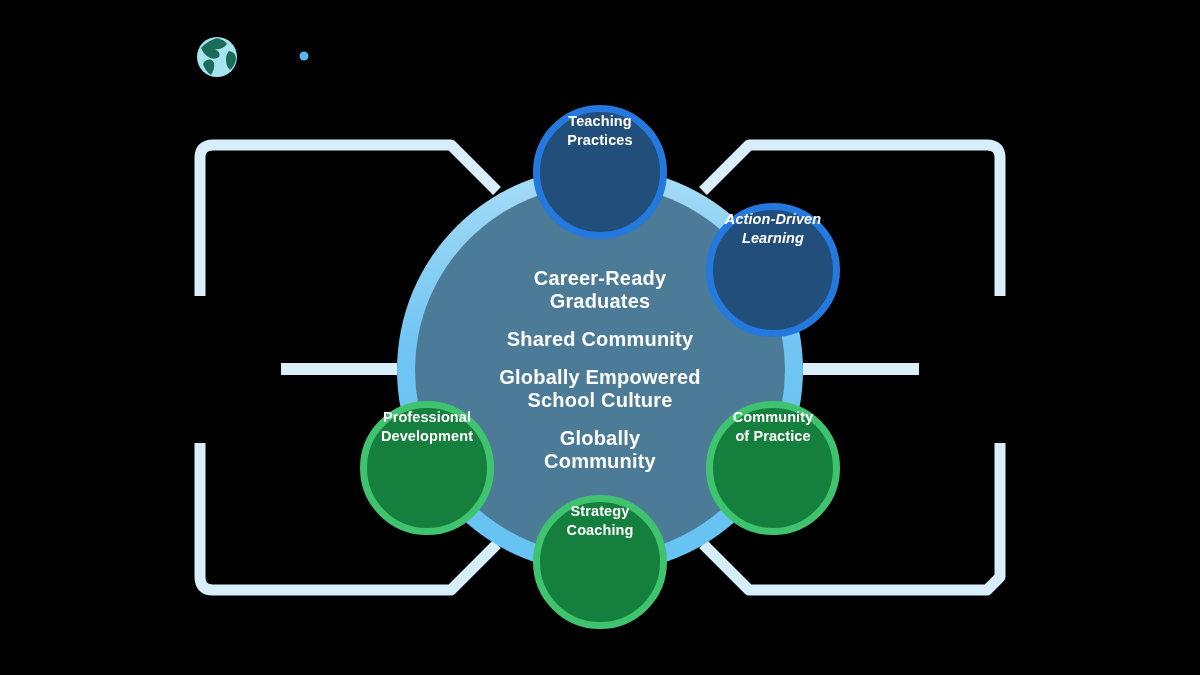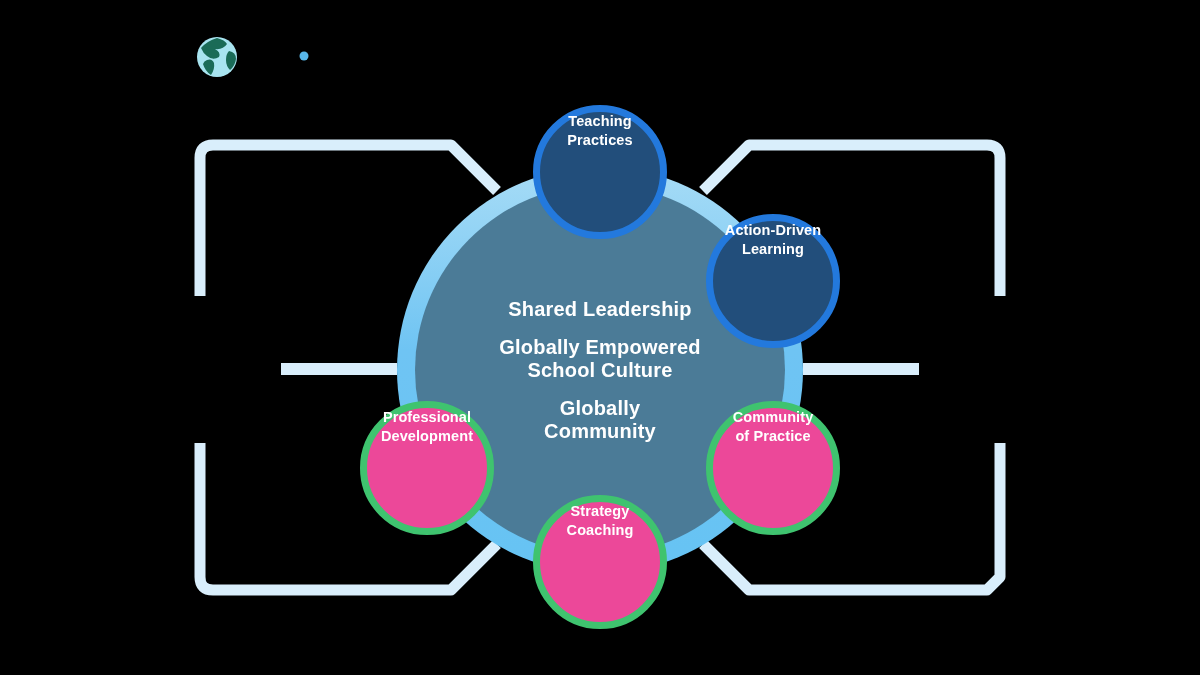--- a/index.html
+++ b/index.html
@@ -37,28 +37,28 @@
   }
 
   
   .sat{
     position:absolute;z-index:3;
     width:120px;height:120px;border-radius:50%;
     display:flex;align-items:flex-start;justify-content:center;
     text-align:center;
   }
   .sat.blue{background:#224e7b;border:7px solid #2379dd;}
-  .sat.green{background:#ec4899;border:7px solid #3fc36f;}
+  .sat.green{background:#15803d;border:7px solid #3fc36f;}
   .sat .lbl{
     color:#ffffff;font-size:14.5px;font-weight:bold;line-height:19px;
     white-space:pre-line;letter-spacing:.1px;
   }
   .sat-teaching   {left:533px;top:105px;}
   .sat-global     {left:360px;top:203px;}
-  .sat-action     {left:706px;top:214px;}
+  .sat-action     {left:706px;top:203px;font-style:italic;}
   .sat-prof      {left:360px;top:401px;}
   .sat-community {left:706px;top:401px;}
   .sat-strategy  {left:533px;top:495px;}
 </style>
 </head>
 <body>
 
 <div class="stage">
 
   <svg class="lines-layer" width="1200" height="675" viewBox="0 0 1200 675">
@@ -77,21 +77,23 @@
       <circle cx="22" cy="23" r="20" fill="#a8e4f0"></circle>
       <path d="M6 14 Q12 7 22 4 Q30 6 32 10 Q28 16 20 15 Q26 18 24 23 Q18 27 12 22 Q8 19 6 14 Z" fill="#1a6b57"></path>
       <path d="M12 26 Q17 24 19 29 Q20 35 16 41 Q10 37 8 30 Q9 27 12 26 Z" fill="#1a6b57"></path>
       <path d="M34 17 Q41 18 41 25 Q40 32 35 36 Q31 32 31 26 Q31 20 34 17 Z" fill="#1a6b57"></path>
       <circle cx="109" cy="22" r="4.5" fill="#58b7e9"></circle>
     </svg>
   </div>
 
   <div class="hub-ring">
     <div class="hub-fill">
-      <div class="hub-item">Shared Leadership</div>
+      <div class="hub-item">Career-Ready
+Graduates</div>
+      <div class="hub-item">Shared Community</div>
       <div class="hub-item">Globally Empowered
 School Culture</div>
       <div class="hub-item">Globally
 Community</div>
     </div>
   </div>
 
   <div class="sat blue sat-teaching">
     <span class="lbl">Teaching
 Practices</span>

